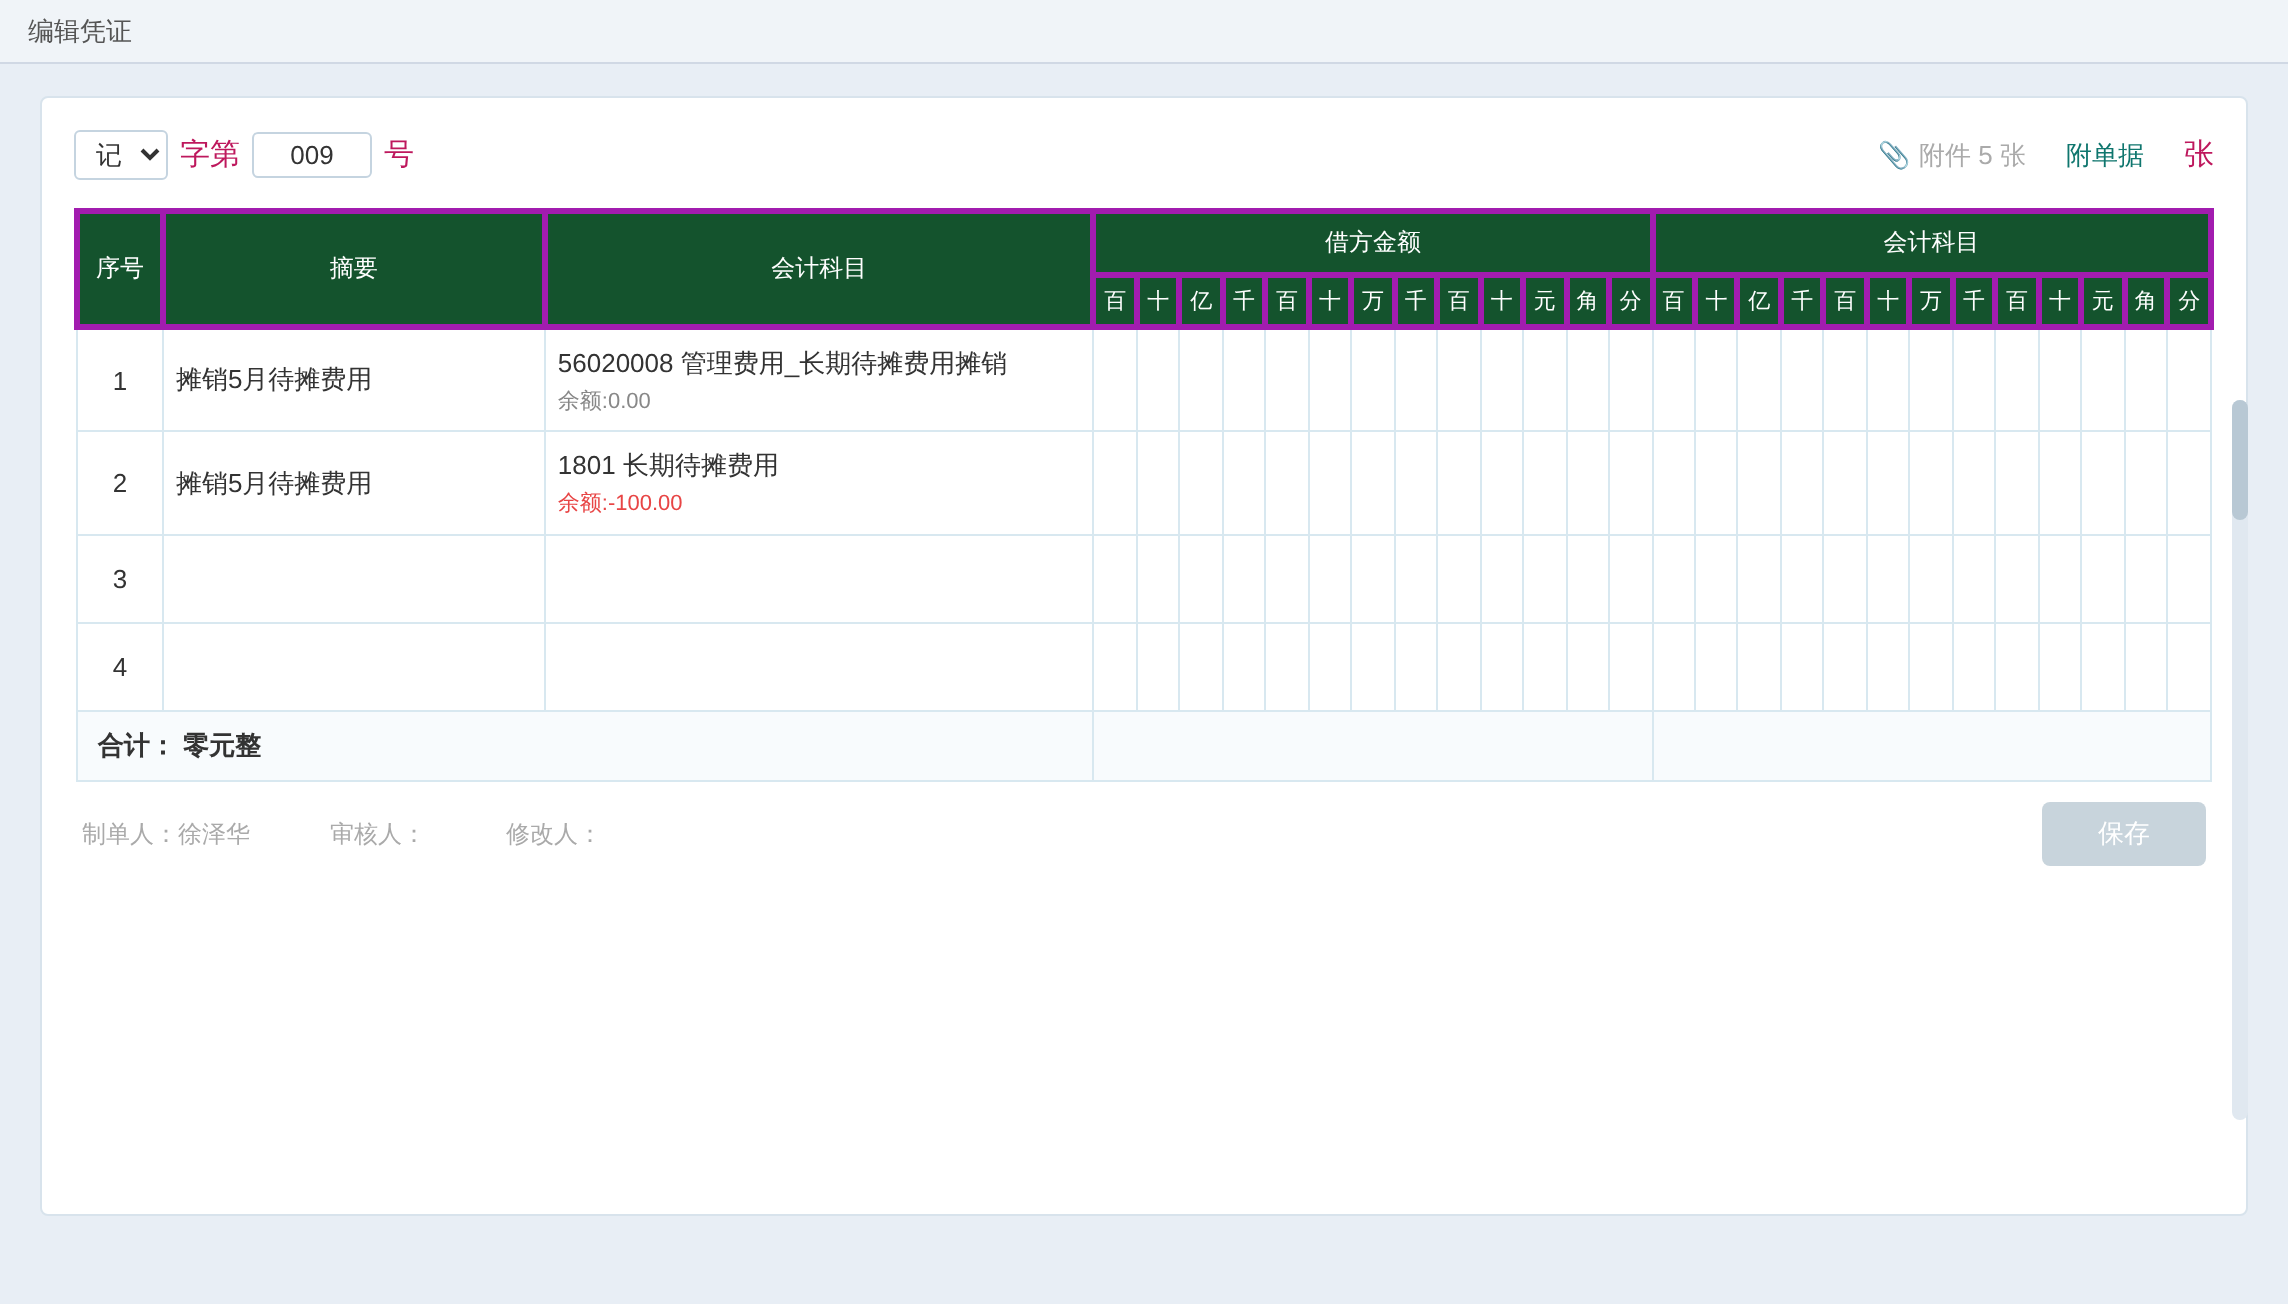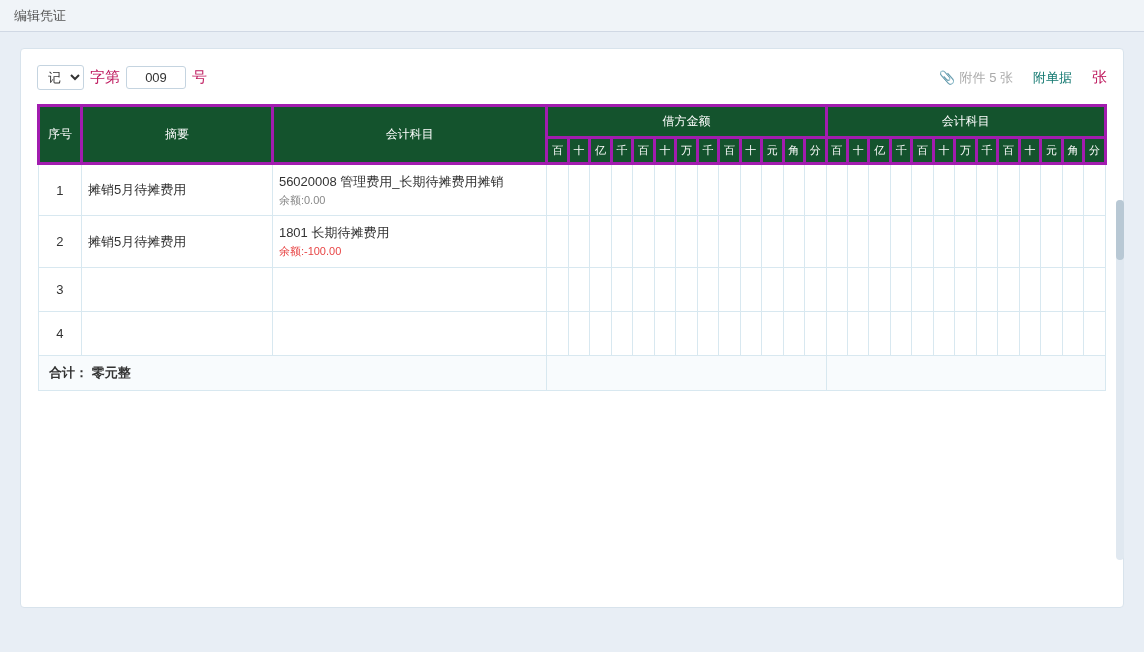--- a/index.html
+++ b/index.html
@@ -537,19 +537,25 @@
           <td colspan="3">
             <span>合计：</span>
             <span>零元整</span>
           </td>
           <td colspan="13"></td>
           <td colspan="13"></td>
         </tr>
       </tfoot>
     </table>
 
+    <div class="footer-bar">
+      <span>制单人：徐泽华</span>
+      <span>审核人：</span>
+      <span>修改人：</span>
+      <button class="save-btn">保存</button>
+    </div>
 
   </div>
 </div>
 
 <div class="scrollbar-track">
   <div class="scrollbar-thumb"></div>
 </div>
 
 </body></html>

